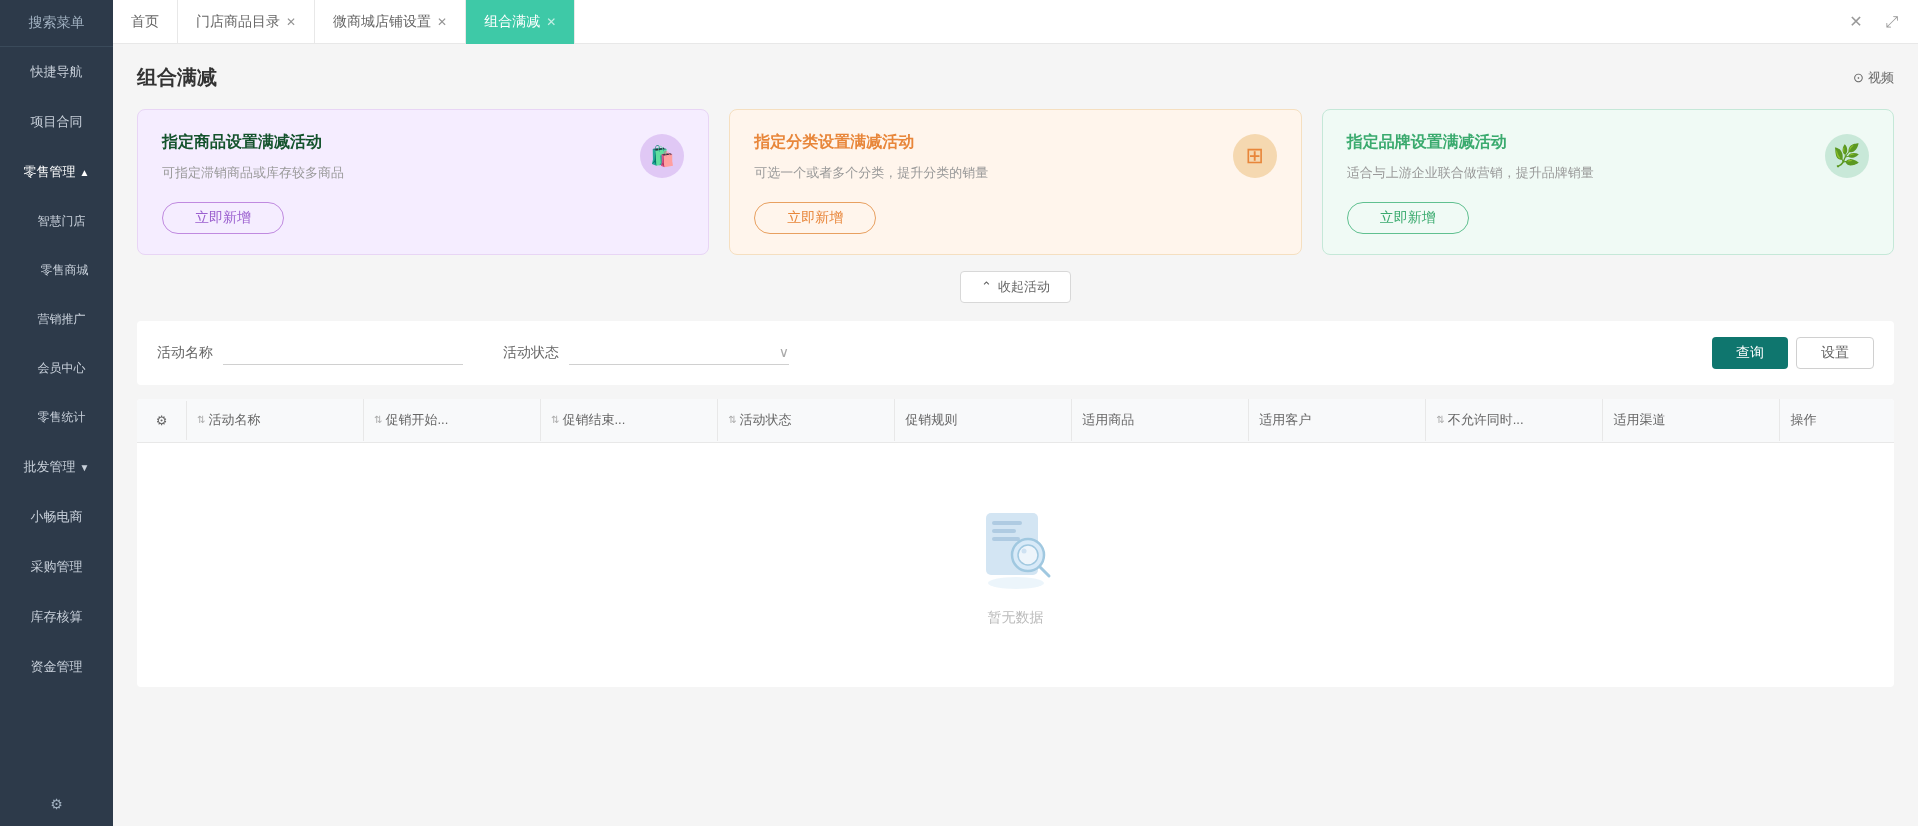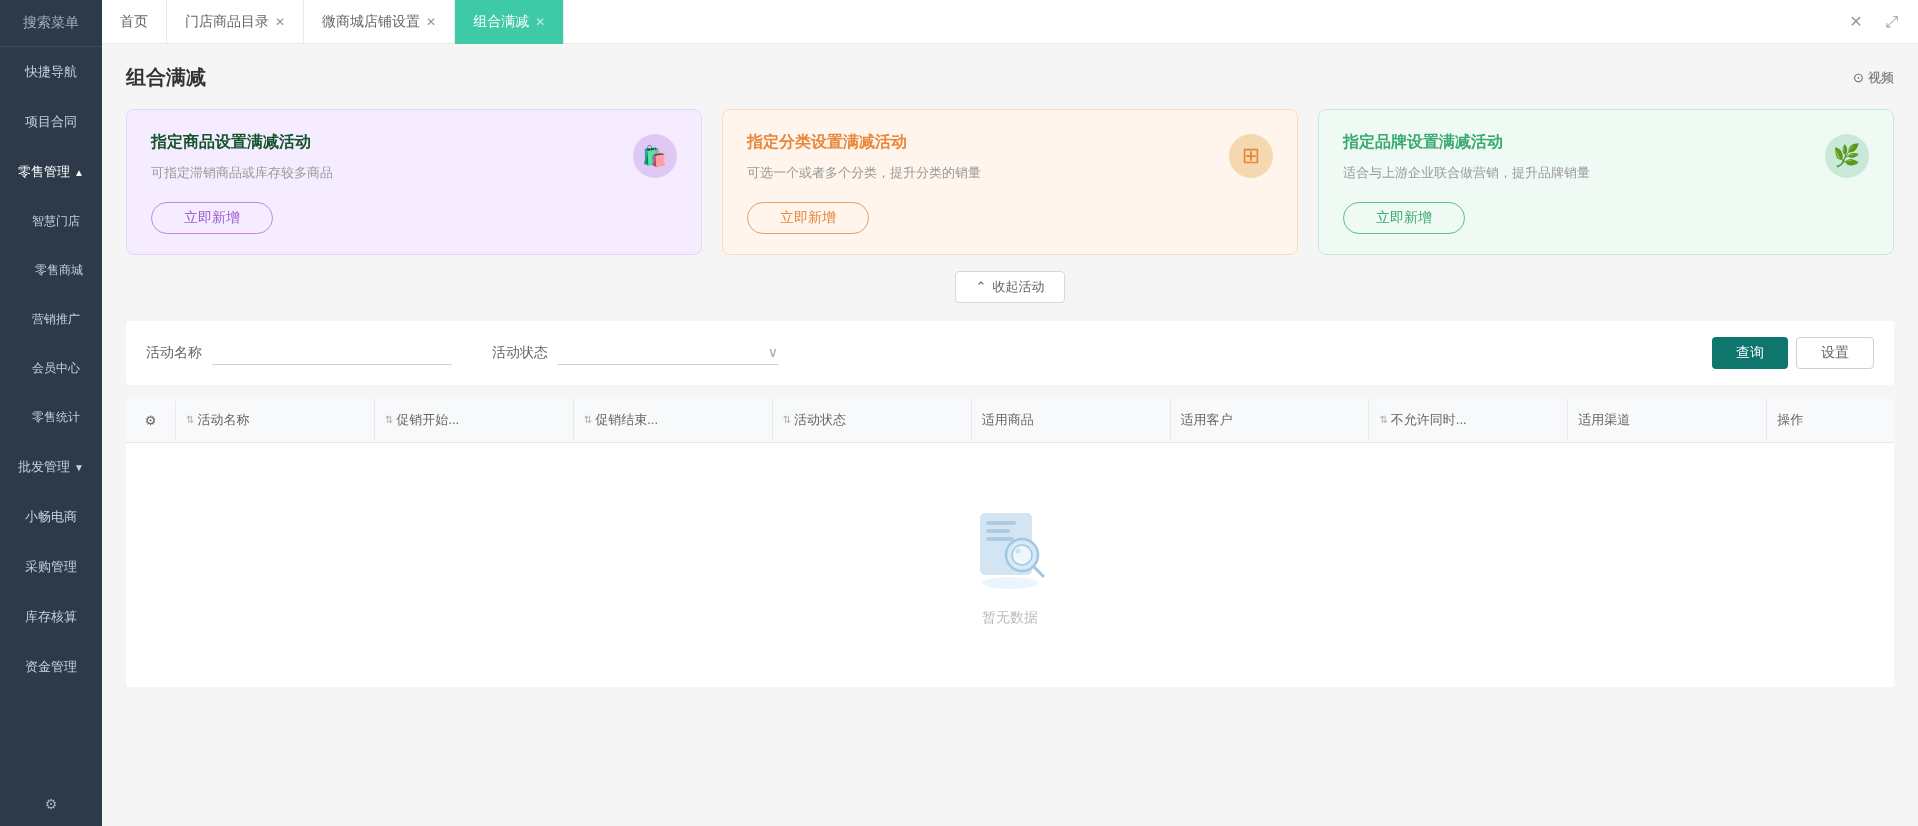--- a/index.html
+++ b/index.html
@@ -1,20 +1,20 @@
 <!DOCTYPE html>
 <html><head>
   <meta charset="utf-8">
   <style>
     * { box-sizing: border-box; margin: 0; padding: 0; }
     body { font-family: 'Microsoft YaHei', Arial, sans-serif; font-size: 14px; background: #f5f5f5; display: flex; height: 826px; overflow: hidden; }
 
     
     .sidebar {
-      width: 102px;
+      width: 113px;
       background: #2d3a4a;
       color: #c8d0da;
       display: flex;
       flex-direction: column;
       flex-shrink: 0;
       height: 100%;
     }
     .sidebar-search {
       padding: 14px 0;
       text-align: center;
@@ -484,20 +484,23 @@
         </div>
         <div class="th">
           <span class="th-sort">⇅</span>
           <span>促销结束...</span>
         </div>
         <div class="th">
           <span class="th-sort">⇅</span>
           <span>活动状态</span>
         </div>
         <div class="th">
+          <span>促销规则</span>
+        </div>
+        <div class="th">
           <span>适用商品</span>
         </div>
         <div class="th">
           <span>适用客户</span>
         </div>
         <div class="th">
           <span class="th-sort">⇅</span>
           <span>不允许同时...</span>
         </div>
         <div class="th">

